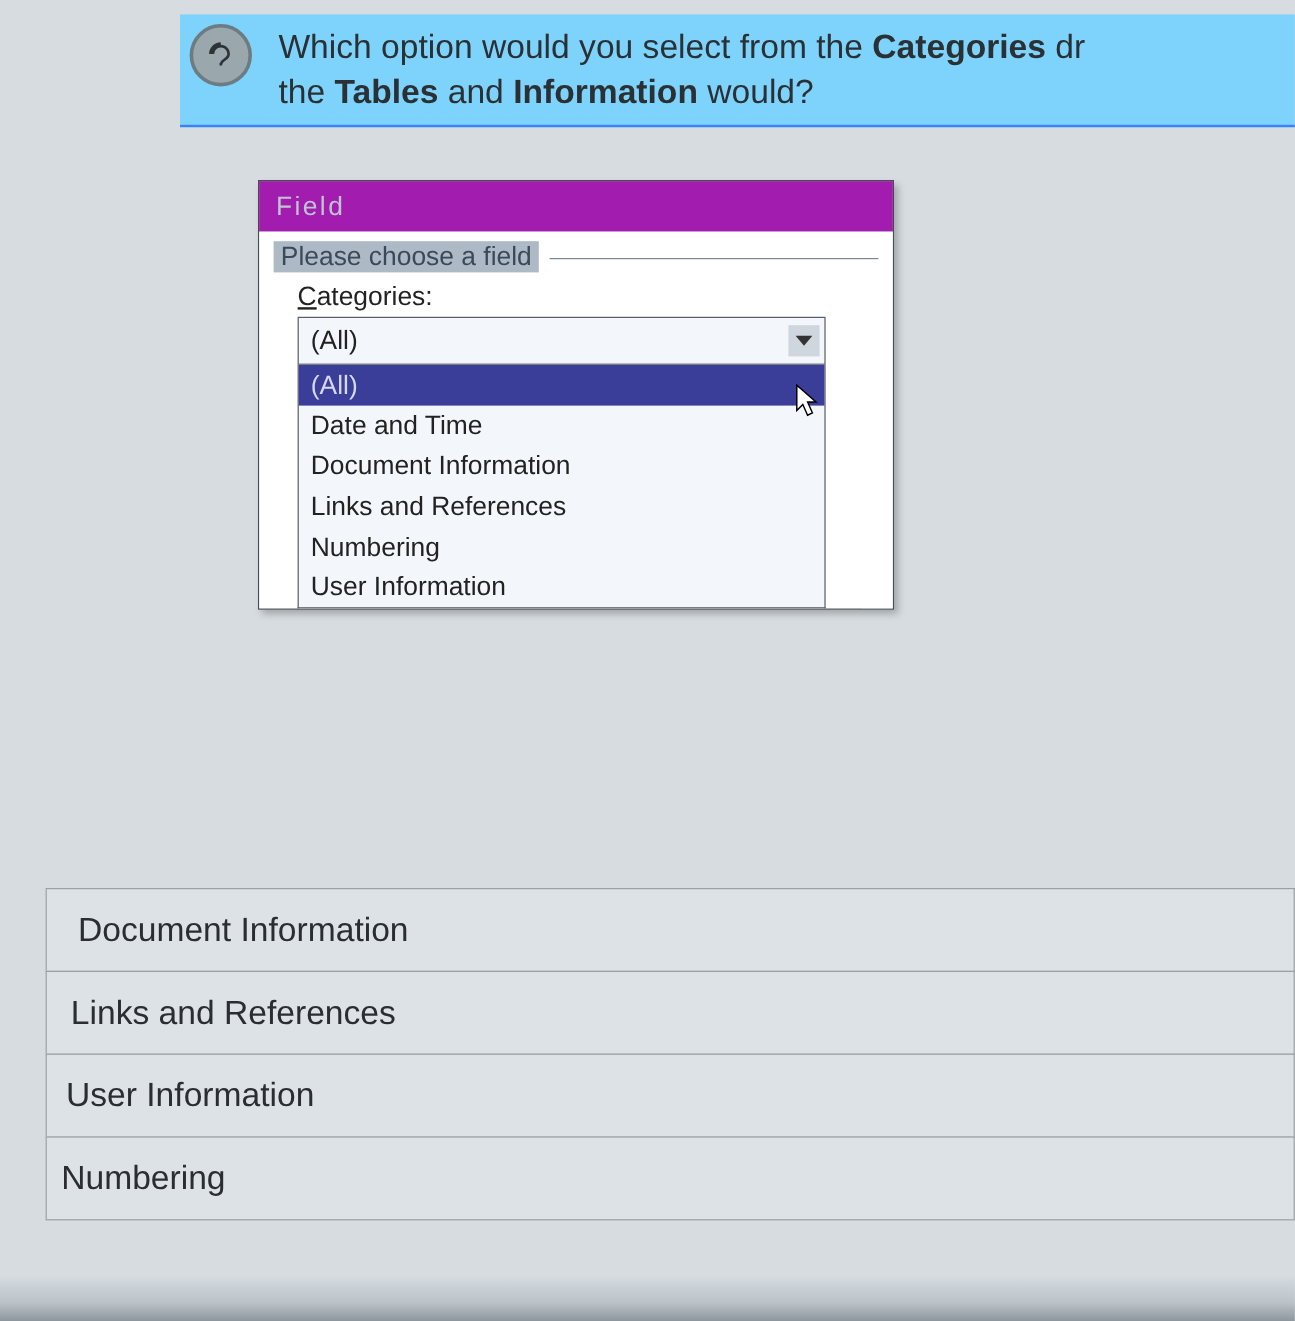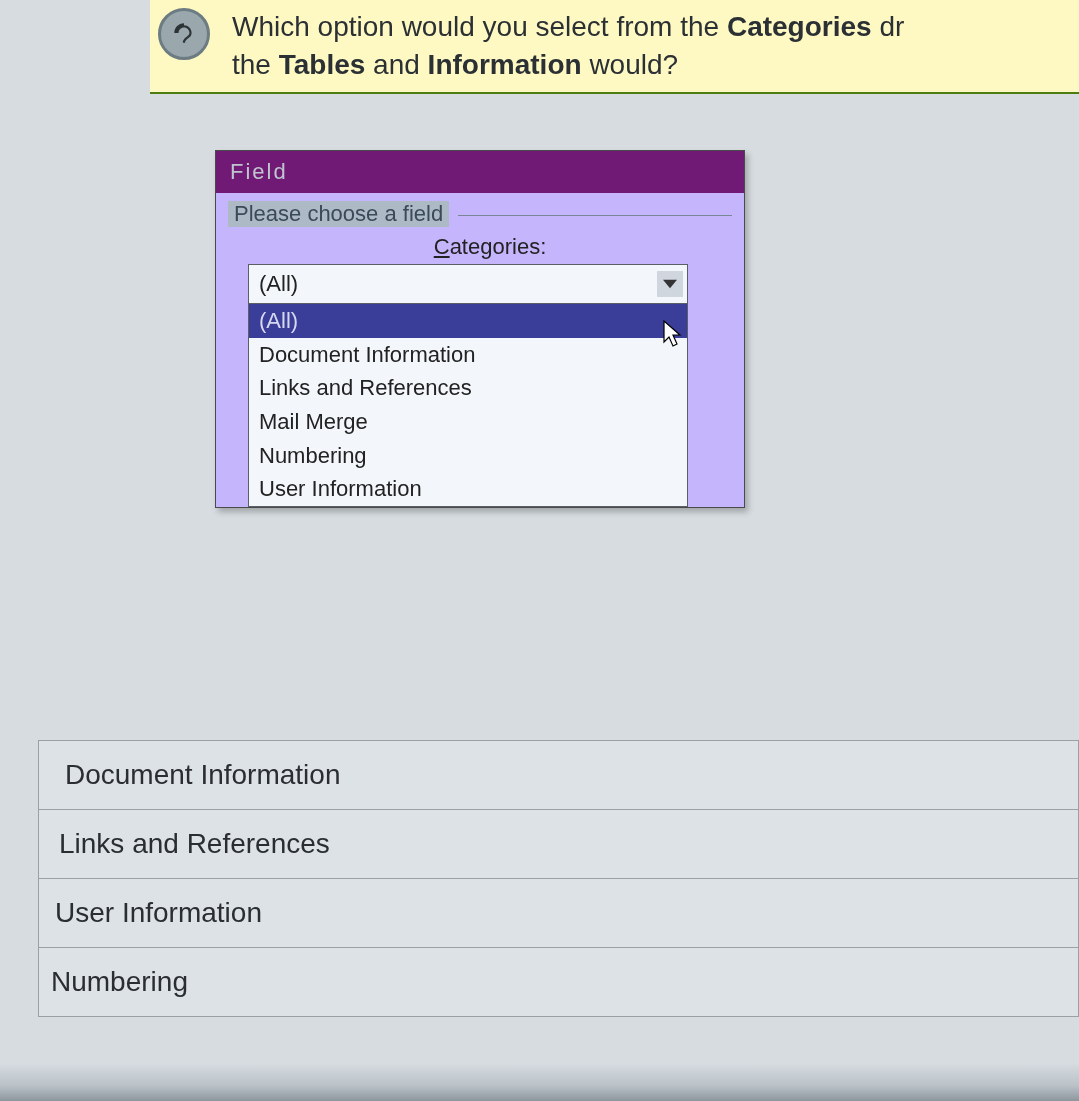--- a/index.html
+++ b/index.html
@@ -8,23 +8,23 @@
       background: #d6dce0;
       width: 1079px;
       height: 1101px;
       overflow: hidden;
       position: relative;
     }
 
     
     .question-strip {
       position: absolute;
-      top: 0; left: 150px; right: 0;
-      background: #fef9c3;
-      border-bottom: 2px solid #4d7c0f;
+      top: 12px; left: 150px; right: 0;
+      background: #7dd3fc;
+      border-bottom: 2px solid #3b82f6;
       display: flex;
       align-items: flex-start;
       padding: 4px 0 8px 0;
     }
     .q-icon {
       width: 52px; height: 52px;
       border-radius: 50%;
       background: #9aa8ae;
       border: 3px solid #6d7b82;
       display: flex; align-items: center; justify-content: center;
@@ -45,28 +45,28 @@
     .dialog-wrap {
       position: absolute;
       top: 150px;
       left: 215px;
       width: 530px;
       background: #aeb9c6;
       border: 1px solid #4a4a4a;
       box-shadow: 3px 4px 6px rgba(0,0,0,.25);
     }
     .dialog-titlebar {
-      background: #701a75;
+      background: #a21caf;
       color: #bfc5cf;
       letter-spacing: 2px;
       font-size: 22px;
       padding: 8px 14px;
     }
     .dialog-body {
-      background: #c4b5fd;
+      background: #ffffff;
       padding: 8px 12px 0 12px;
       position: relative;
     }
     .fieldset-label {
       color: #3a4a58;
       font-size: 22px;
       background: #aeb9c6;
       padding: 0 6px;
       position: relative;
       z-index: 2;
@@ -76,21 +76,20 @@
       border-top: 1px solid #778797;
       margin-top: -12px;
       margin-left: 230px;
       margin-bottom: 18px;
     }
     .cat-label {
       color: #222;
       font-size: 22px;
       margin-left: 20px;
       margin-bottom: 4px;
-      text-align: center;
     }
     .cat-label .u { text-decoration: underline; }
 
     .combo {
       margin-left: 20px;
       width: 440px;
       background: #f3f6fb;
       border: 1px solid #5a5f67;
       display: flex;
       align-items: center;
@@ -198,23 +197,23 @@
       <span>(All)</span>
       <span class="combo-btn">
         <svg viewBox="0 0 10 10">
             <path d="M0 2 L5 8 L10 2 Z"></path>
           </svg>
       </span>
     </div>
 
     <div class="dropdown">
       <div class="sel">(All)</div>
+      <div>Date and Time</div>
       <div>Document Information</div>
       <div>Links and References</div>
-      <div>Mail Merge</div>
       <div>Numbering</div>
       <div>User Information</div>
     </div>
   </div>
 </div>
 
 <div class="cursor">
   <svg viewBox="0 0 20 28">
     <path fill="#fff" stroke="#000" stroke-width="1.2" d="M1 1 L1 22 L6 17 L10 26 L14 24 L10 15 L17 15 Z"></path>
   </svg>

